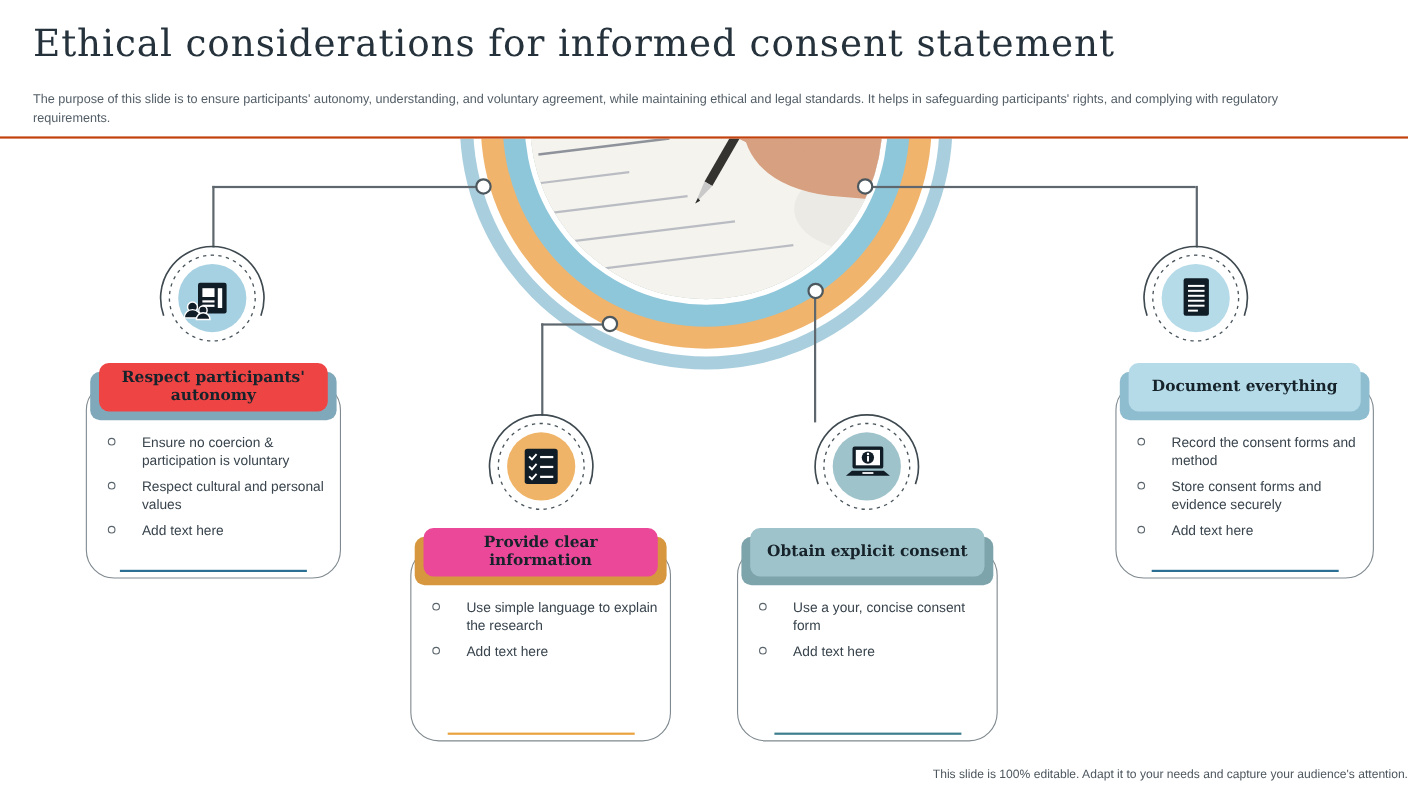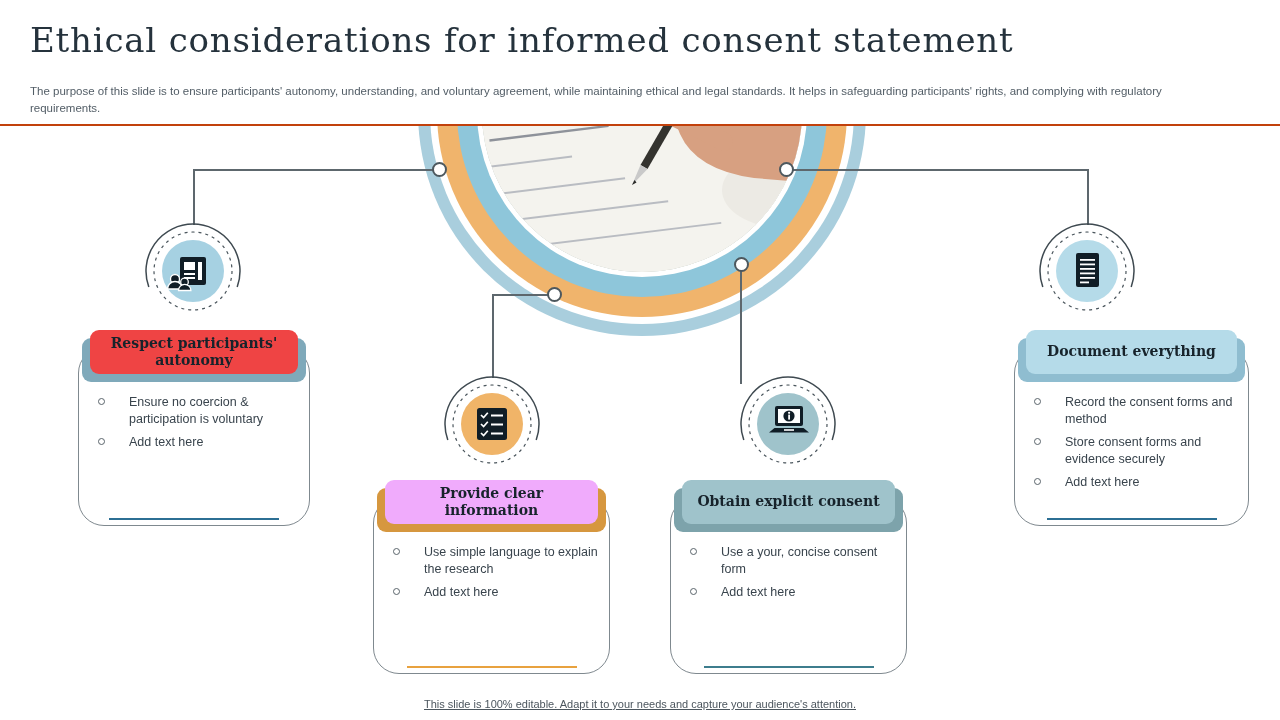--- a/index.html
+++ b/index.html
@@ -37,21 +37,21 @@
         display:flex;align-items:center;justify-content:center;text-align:center;
         font-family:"DejaVu Serif",serif;font-weight:bold;font-size:14px;line-height:1.25;
         color:#17232b;padding:0 10px;box-sizing:border-box;}
   .bullets{position:absolute;left:20px;right:12px;top:64px;}
   .bullet{display:flex;gap:24px;margin-bottom:7px;font-size:12.5px;line-height:1.32;color:#39444d;}
   .dot{flex:none;width:5px;height:5px;margin-top:4px;border:1.3px solid #5a646b;border-radius:50%;}
   .accent{position:absolute;left:50%;transform:translateX(-50%);bottom:6px;width:170px;height:2.5px;}
 
   
   .c1 .pill{background:#ef4444;} .c1 .pill-shadow{background:#7fa9ba;} .c1 .accent{background:#2c6f94;}
-  .c2 .pill{background:#f0abfc;} .c2 .pill-shadow{background:#d6973f;} .c2 .accent{background:#e8a23f;}
+  .c2 .pill{background:#ec4899;} .c2 .pill-shadow{background:#d6973f;} .c2 .accent{background:#e8a23f;}
   .c3 .pill{background:#9fc3cb;} .c3 .pill-shadow{background:#7da3ab;} .c3 .accent{background:#3d7d8d;}
   .c4 .pill{background:#b5dbe9;} .c4 .pill-shadow{background:#8fbdd0;} .c4 .accent{background:#2c6f94;}
 
   
   #card1{left:78px; top:330px;width:232px;height:196px;}
   #card2{left:373px;top:480px;width:237px;height:194px;}
   #card3{left:670px;top:480px;width:237px;height:194px;}
   #card4{left:970px;top:330px;width:235px;height:196px;margin-left:44px;}
 
   
@@ -65,22 +65,22 @@
   #l1v{left:193px;top:169px;width:1.5px;height:56px;}
   #l2h{left:492px;top:294px;width:62px;height:1.5px;}
   #l2v{left:492px;top:294px;width:1.5px;height:84px;}
   #l3v{left:740px;top:264px;width:1.5px;height:120px;}
   #l4h{left:786px;top:169px;width:301px;height:1.5px;}
   #l4v{left:1087px;top:169px;width:1.5px;height:56px;}
   #n1{left:432px;top:162px;} #n2{left:547px;top:287px;}
   #n3{left:734px;top:257px;} #n4{left:779px;top:162px;}
 
   
-  .footer{position:absolute;left:0;right:0;top:698px;text-align:center;font-size:11px;
-          color:#4c565e;z-index:2;text-decoration:underline;}
+  .footer{position:absolute;left:0;right:0;top:698px;text-align:right;font-size:11px;
+          color:#4c565e;z-index:2;}
 </style>
 </head>
 <body>
 
 <div class="stage">
 
   <div class="rings">
     <svg width="320" height="320" viewBox="0 0 320 320">
       <rect width="320" height="320" fill="#d9d7cf"></rect>
       <rect x="-10" y="-10" width="210" height="85" fill="#5f6458"></rect>
@@ -202,20 +202,24 @@
     <div class="card-box"></div>
     <div class="pill-shadow"></div>
     <div class="pill">Respect participants' autonomy</div>
     <div class="bullets">
       <div class="bullet">
           <span class="dot"></span>
           <span>Ensure no coercion &amp; participation is voluntary</span>
         </div>
       <div class="bullet">
           <span class="dot"></span>
+          <span>Respect cultural and personal values</span>
+        </div>
+      <div class="bullet">
+          <span class="dot"></span>
           <span>Add text here</span>
         </div>
     </div>
     <div class="accent"></div>
   </div>
 
   <div class="card c2" id="card2">
     <div class="card-box"></div>
     <div class="pill-shadow"></div>
     <div class="pill">Provide clear information</div>

